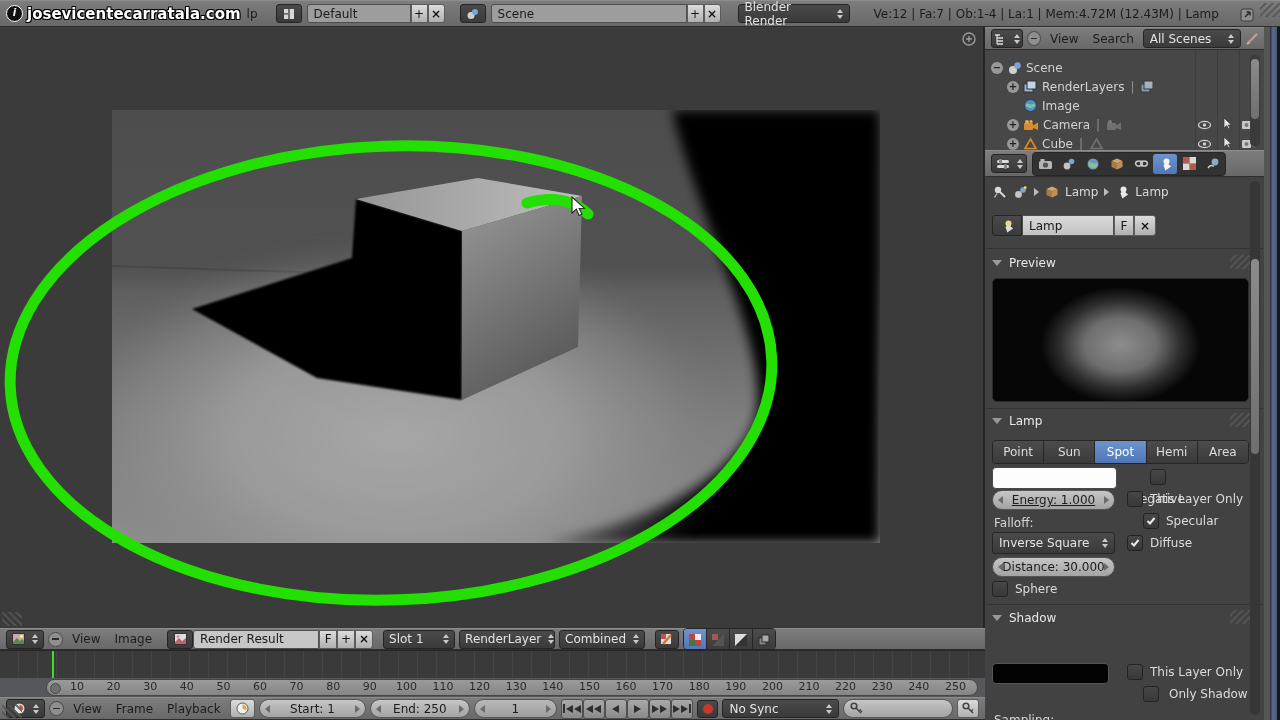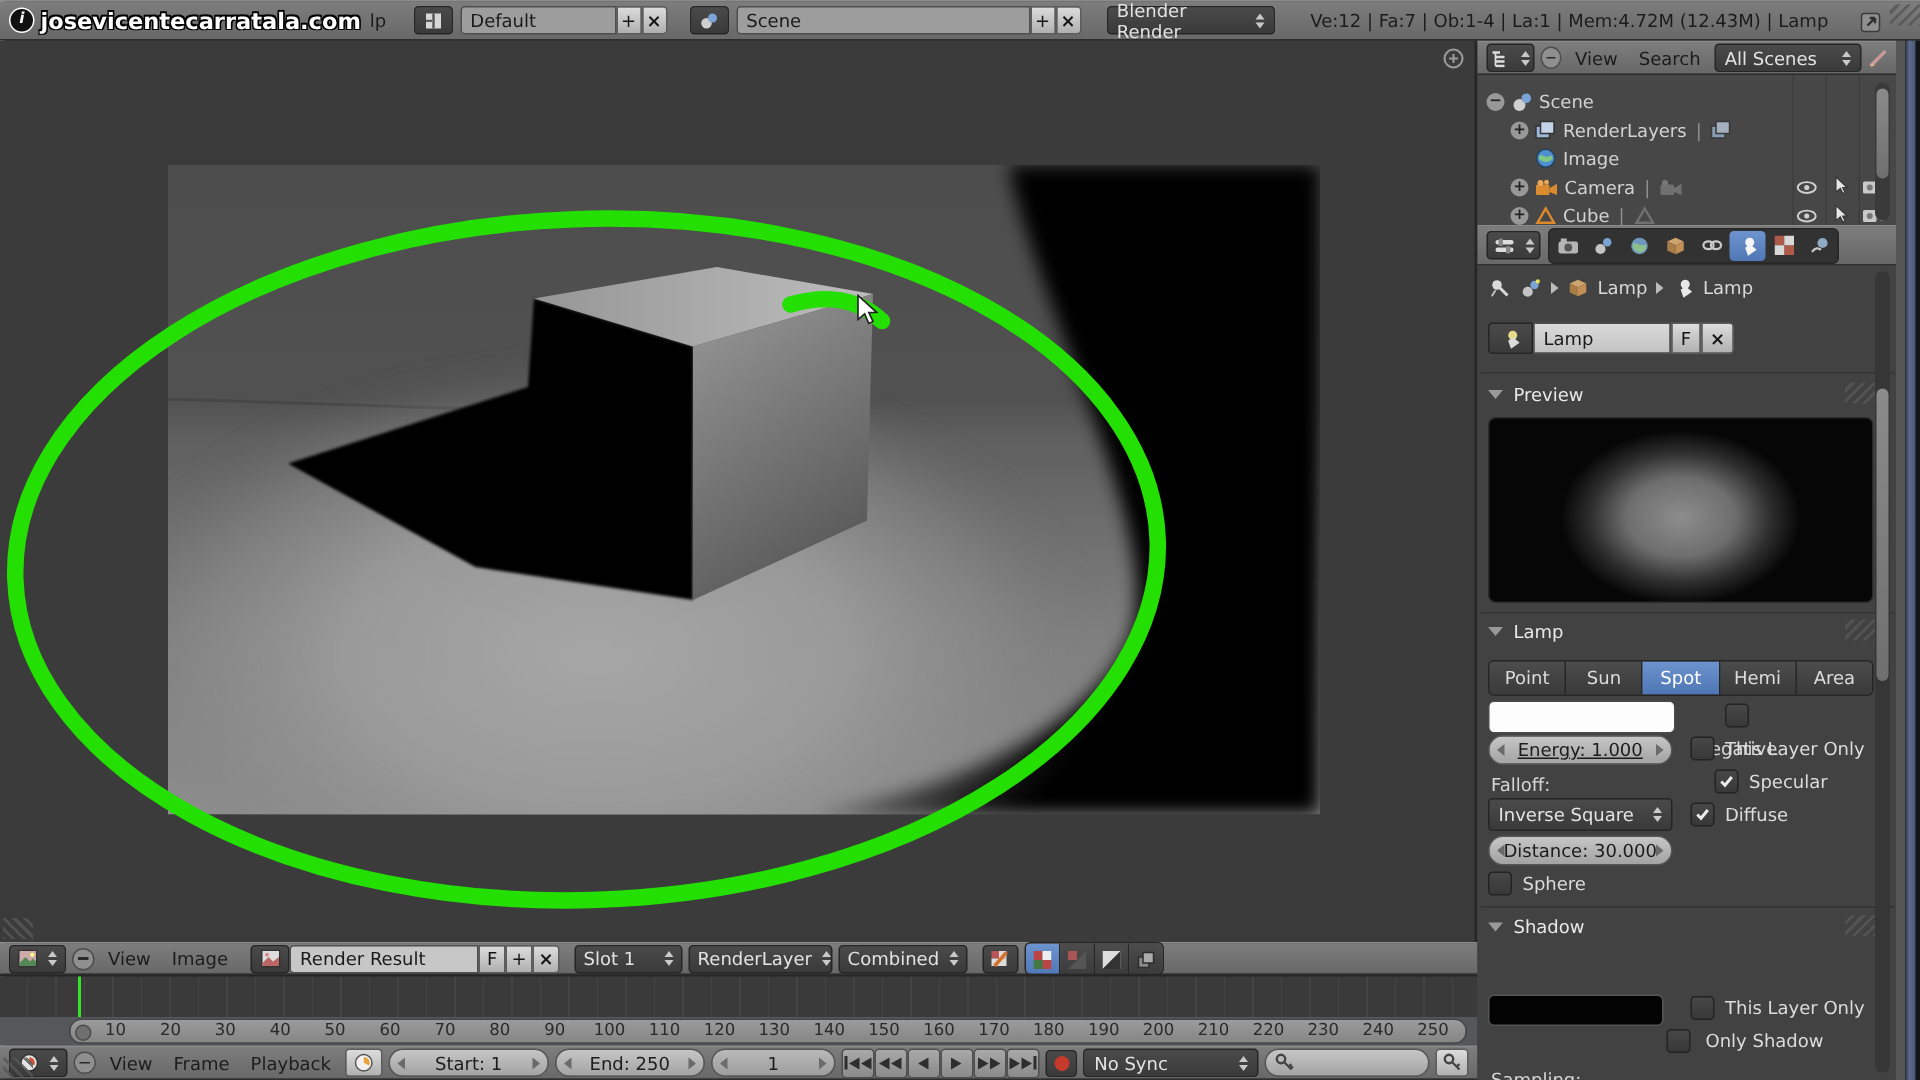--- a/index.html
+++ b/index.html
@@ -748,21 +748,21 @@
       </div>
       <div class="corner" style="right:14px;top:433px;"></div>
 
 
       <div class="abs" style="left:7px;top:486px;width:115px;height:19px;background:#030303;border:1px solid #555;border-radius:4px;"></div>
 
       <div class="optrow" style="left:142px;top:487px;">
         <span class="chk"></span>
         <span>This Layer Only</span>
       </div>
-      <div class="optrow" style="left:126px;top:509px;gap:10px;">
+      <div class="optrow" style="left:158px;top:509px;gap:10px;">
         <span class="chk"></span>
         <span>Only Shadow</span>
       </div>
 
       <div class="abs" style="left:9px;top:536px;color:#d6d6d6;">
         <span>Sampling:</span>
       </div>
 
       <div class="abs" style="left:265px;top:4px;width:10px;height:534px;background:#363636;border-radius:5px;">
         <div style="position:absolute;left:1px;top:78px;width:8px;height:195px;border-radius:4px;background:linear-gradient(#8b8b8b,#6f6f6f);"></div>

